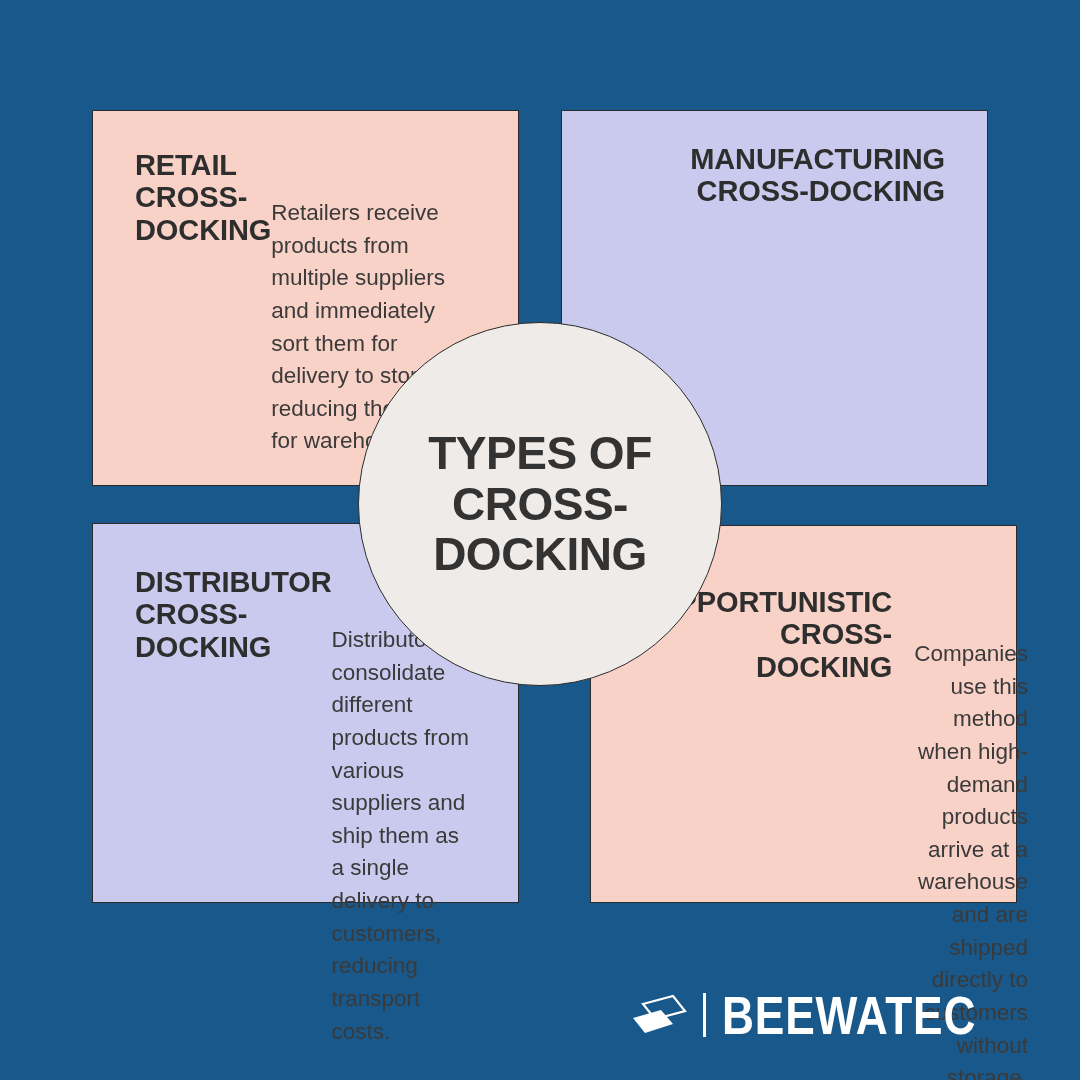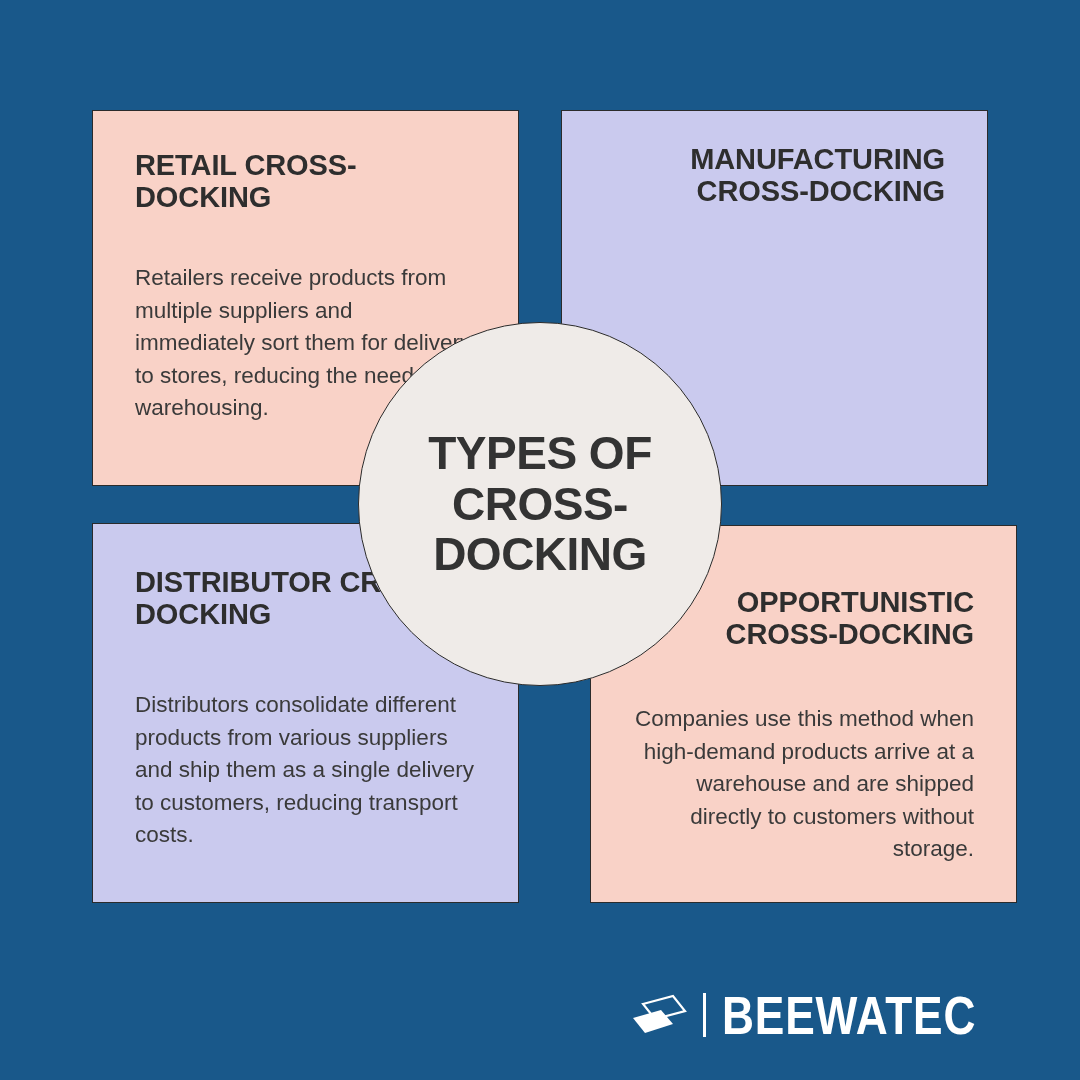--- a/index.html
+++ b/index.html
@@ -21,21 +21,21 @@
     height: 1080px;
     background: #19588a;
   }
 
   
   .card {
     position: absolute;
     border: 1px solid #2b2b2b;
     padding: 38px 42px 30px 42px;
     display: flex;
-    flex-direction: column;
+    flex-direction: row;
   }
 
   .card-peach  { background: #f9d2c7; }
   .card-purple { background: #cacaee; }
 
   .card-tl { left: 92px;  top: 110px; width: 427px; height: 376px; }
   .card-tr { left: 561px; top: 110px; width: 427px; height: 376px; }
   .card-bl { left: 92px;  top: 523px; width: 427px; height: 380px; }
   .card-br { left: 590px; top: 525px; width: 427px; height: 378px; }
 
@@ -51,21 +51,21 @@
     font-size: 22.5px;
     line-height: 1.45;
     color: #3a3a3a;
   }
 
   
   .align-left  .card-heading,
   .align-left  .card-body  { text-align: left; }
   
   .align-right .card-heading,
-  .align-right .card-body  { text-align: right; }
+  .align-right .card-body  { text-align: right; margin-left: 22px; }
 
   
   .card-tl .card-body { margin-top: 48px; }
   .card-tr .card-body { margin-top: 42px; }
   .card-bl .card-body { margin-top: 58px; }
   .card-br .card-body { margin-top: 52px; text-align: right; }
 
   .card-bl { padding-top: 42px; }
   .card-br { padding-top: 60px; }
   .card-tr { padding-top: 32px; }

